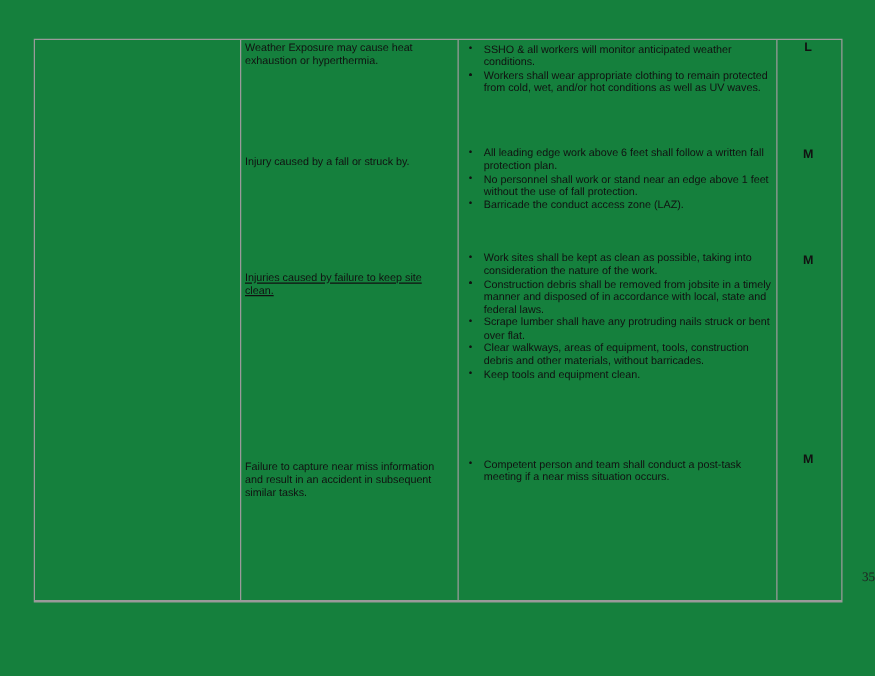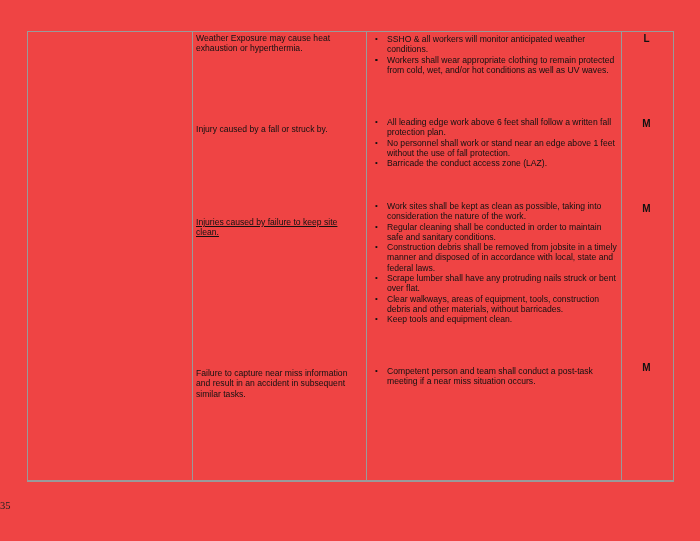--- a/index.html
+++ b/index.html
@@ -12,21 +12,21 @@
       height: 541px;
       position: relative;
       overflow: hidden;
       font-family: "Liberation Sans", sans-serif;
       color: #111111;
     }
     .page {
       position: absolute;
       left: 0; top: 0;
       width: 700px; height: 541px;
-      background: #ef4444;
+      background: #15803d;
     }
     .table {
       position: absolute;
       left: 27px;
       top: 31px;
       width: 647px;
       height: 451px;
       border: 1px solid #9a9a9a;
       border-bottom: 2px solid #9a9a9a;
       box-sizing: border-box;
@@ -76,22 +76,22 @@
       width: 53px;
       text-align: center;
       font-weight: bold;
       font-size: 10px;
       line-height: 12px;
     }
     .page-number {
       position: absolute;
       left: 0;
       width: 700px;
-      top: 500px;
-      text-align: left;
+      top: 457px;
+      text-align: right;
       font-family: "Liberation Serif", serif;
       font-size: 10.5px;
       color: #222222;
     }
   </style>
 </head>
 <body>
 
 <div class="page">
 
@@ -113,21 +113,21 @@
   <ul class="controls" style="top:117px;">
     <li><span class="bullet">•</span><span>All leading edge work above 6 feet shall follow a written fall protection plan.</span></li>
     <li><span class="bullet">•</span><span>No personnel shall work or stand near an edge above 1 feet without the use of fall protection.</span></li>
     <li><span class="bullet">•</span><span>Barricade the conduct access zone (LAZ).</span></li>
   </ul>
   <div class="rating" style="top:118px;">M</div>
 
   <div class="hazard" style="top:217px;text-decoration:underline;">Injuries caused by failure to keep site clean.</div>
   <ul class="controls" style="top:201px;">
     <li><span class="bullet">•</span><span>Work sites shall be kept as clean as possible, taking into consideration the nature of the work.</span></li>
-    <li><span class="bullet">•</span><span>Regular cleaning shall be conducted in order to maintain safe and sanitary conditions.</span></li>
+    <li><span class="bullet">•</span></li>
     <li><span class="bullet">•</span><span>Construction debris shall be removed from jobsite in a timely manner and disposed of in accordance with local, state and federal laws.</span></li>
     <li><span class="bullet">•</span><span>Scrape lumber shall have any protruding nails struck or bent over flat.</span></li>
     <li><span class="bullet">•</span><span>Clear walkways, areas of equipment, tools, construction debris and other materials, without barricades.</span></li>
     <li><span class="bullet">•</span><span>Keep tools and equipment clean.</span></li>
   </ul>
   <div class="rating" style="top:203px;">M</div>
 
   <div class="hazard" style="top:368px;">Failure to capture near miss information and result in an accident in subsequent similar tasks.</div>
   <ul class="controls" style="top:366px;">
     <li><span class="bullet">•</span><span>Competent person and team shall conduct a post-task meeting if a near miss situation occurs.</span></li>

